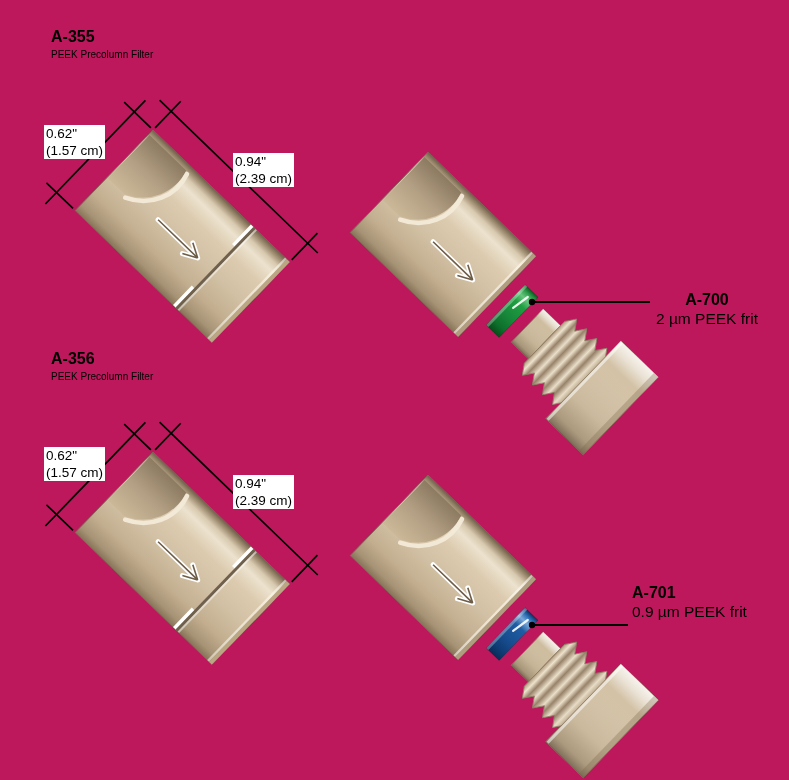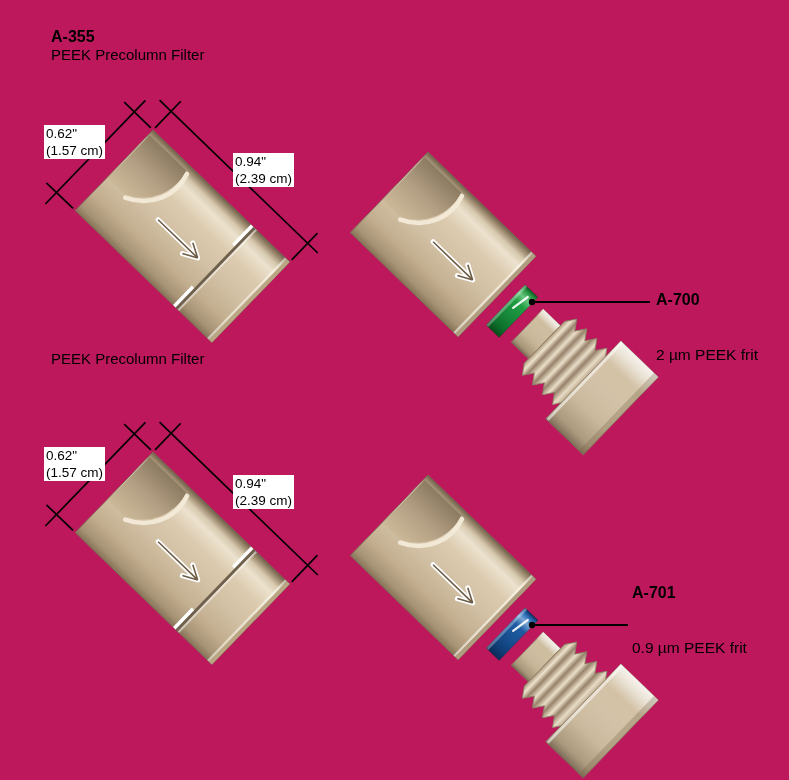--- a/index.html
+++ b/index.html
@@ -3,24 +3,24 @@
 <meta charset="utf-8">
 <style>
   html,body{margin:0;padding:0;background:#fff;}
   .stage{
     position:relative;width:774px;height:780px;background:#be185d;
     font-family:"Liberation Sans",sans-serif;color:#000;overflow:hidden;padding-left:43px;
   }
   .stage svg{position:absolute;left:0;top:0;}
   .label{position:absolute;white-space:nowrap;}
   .part-label .code{font-weight:bold;font-size:16px;line-height:18px;}
-  .part-label .name{font-size:15px;line-height:18px;}
+  .part-label .name{font-size:10px;line-height:18px;}
   .dim-label{font-size:13.5px;line-height:17px;background:#fff;padding:0 2px;}
   .frit-label .code{font-weight:bold;font-size:16px;line-height:19px;}
-  .frit-label .desc{font-size:15.5px;line-height:20px;margin-top:36px;}
+  .frit-label .desc{font-size:15.5px;line-height:20px;}
 </style>
 </head>
 <body>
 
 <div class="stage">
 
   <svg width="789" height="780" viewBox="0 0 789 780">
     <defs>
       <linearGradient id="gBody" x1="0" y1="0" x2="0" y2="1">
         <stop offset="0" stop-color="#6f5f4b"></stop>
@@ -183,34 +183,35 @@
     <div>0.62"</div>
     <div>(1.57 cm)</div>
   </div>
 
   <div class="label dim-label" style="left:233px;top:153px;">
     <div>0.94"</div>
     <div>(2.39 cm)</div>
   </div>
 
   <div class="label part-label" style="left:51px;top:350px;">
+    <div class="code">A-356</div>
     <div class="name">PEEK Precolumn Filter</div>
   </div>
 
   <div class="label dim-label" style="left:44px;top:447px;">
     <div>0.62"</div>
     <div>(1.57 cm)</div>
   </div>
 
   <div class="label dim-label" style="left:233px;top:475px;">
     <div>0.94"</div>
     <div>(2.39 cm)</div>
   </div>
 
-  <div class="label frit-label" style="left:656px;top:290px;">
+  <div class="label frit-label" style="left:656px;top:290px;text-align:center;">
     <div class="code">A-700</div>
     <div class="desc">2 µm PEEK frit</div>
   </div>
 
   <div class="label frit-label" style="left:632px;top:583px;">
     <div class="code">A-701</div>
     <div class="desc">0.9 µm PEEK frit</div>
   </div>
 
 </div>

